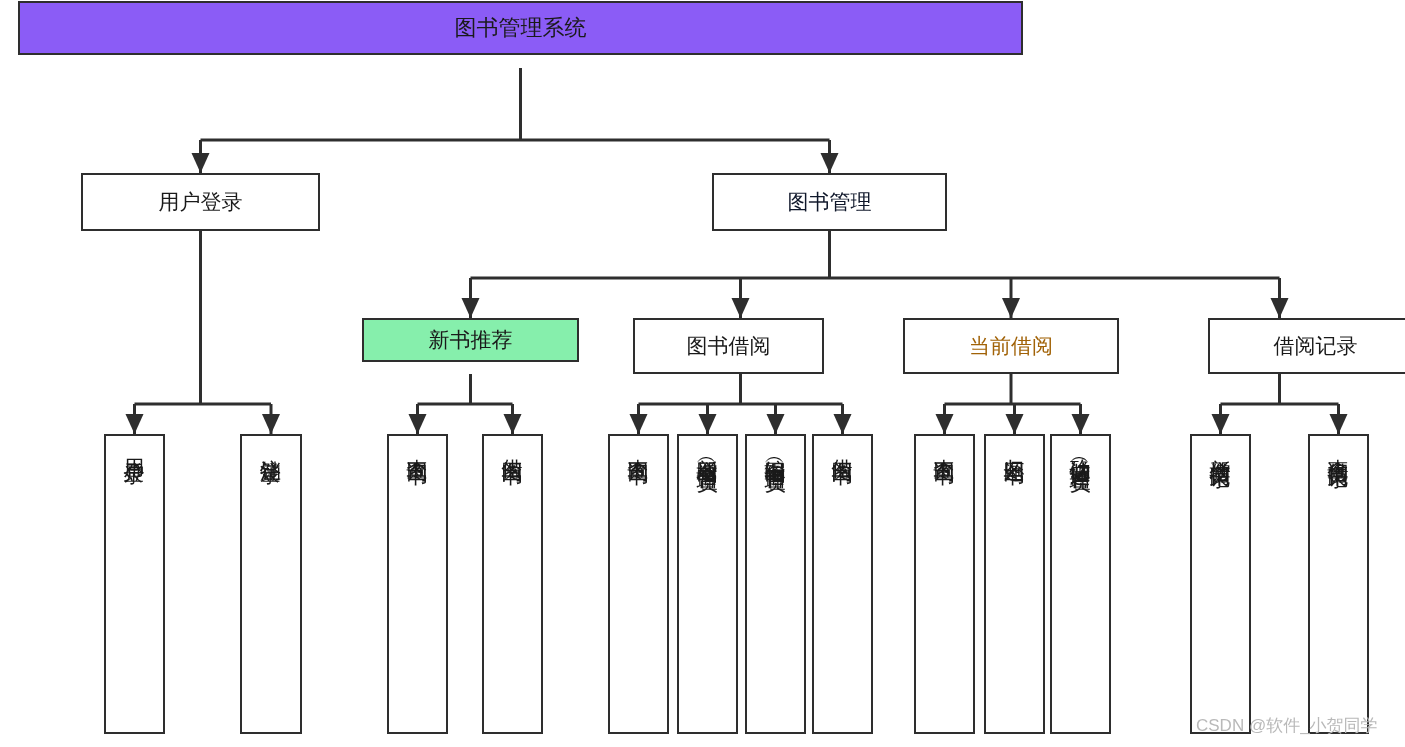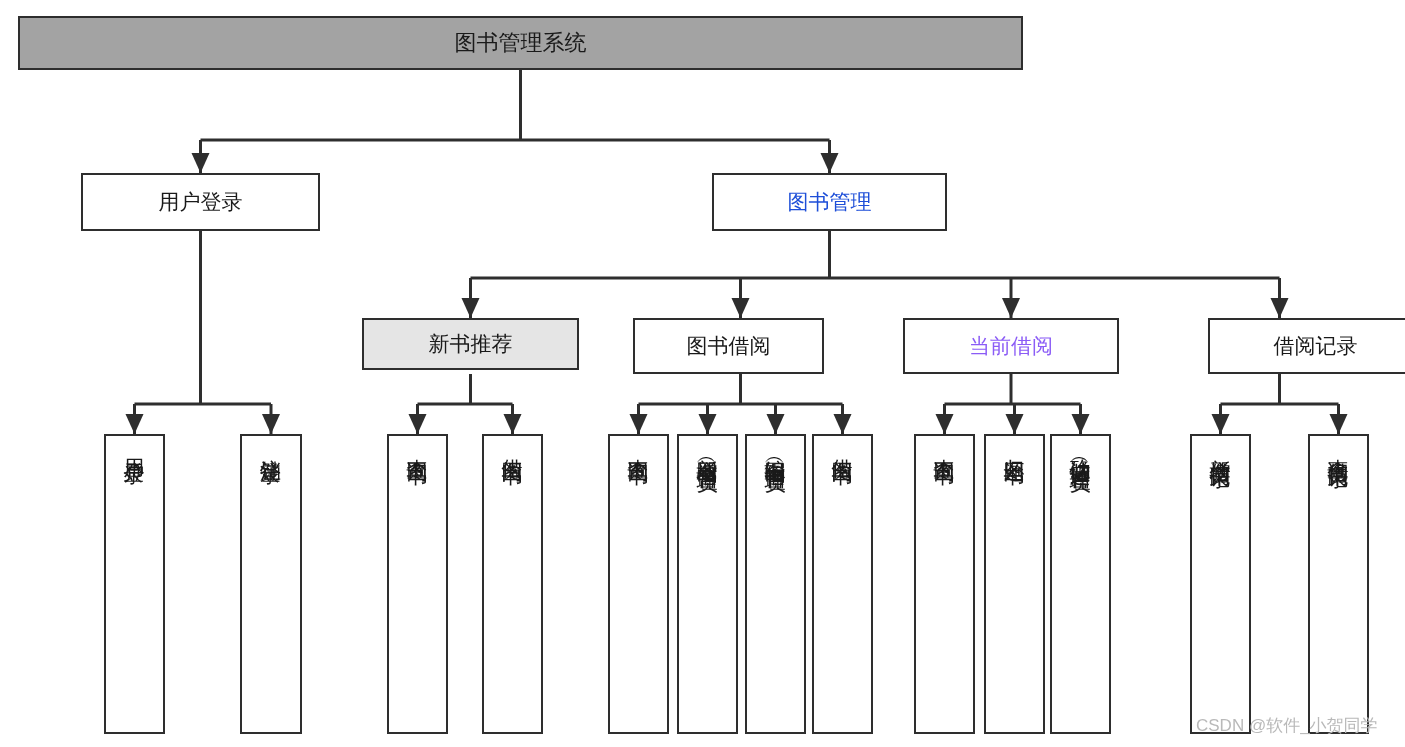--- a/index.html
+++ b/index.html
@@ -118,37 +118,37 @@
       <line x1="1080.5" y1="404" x2="1080.5" y2="434" stroke="#2e2e2e" stroke-width="3"></line>
       <polygon points="1071.5,414 1089.5,414 1080.5,434" fill="#2e2e2e"></polygon>
       <line x1="1279.5" y1="374" x2="1279.5" y2="404" stroke="#2e2e2e" stroke-width="3"></line>
       <line x1="1220.5" y1="404" x2="1338.5" y2="404" stroke="#2e2e2e" stroke-width="3"></line>
       <line x1="1220.5" y1="404" x2="1220.5" y2="434" stroke="#2e2e2e" stroke-width="3"></line>
       <polygon points="1211.5,414 1229.5,414 1220.5,434" fill="#2e2e2e"></polygon>
       <line x1="1338.5" y1="404" x2="1338.5" y2="434" stroke="#2e2e2e" stroke-width="3"></line>
       <polygon points="1329.5,414 1347.5,414 1338.5,434" fill="#2e2e2e"></polygon>
     </svg>
   <div id="nodes">
-      <div class="node horizontal root" style="left: 18px; top: 16px; width: 1005px; height: 54px; border-color: rgb(46, 46, 46); background: #a3a3a3;">
+      <div class="node horizontal root" style="left: 18px; top: 1px; width: 1005px; height: 54px; border-color: rgb(46, 46, 46); background: #8b5cf6;">
         <span class="label" style="color: rgb(26, 26, 26);">图书管理系统</span>
       </div>
       <div class="node horizontal" style="left: 81px; top: 173px; width: 239px; height: 58px; border-color: rgb(46, 46, 46); background: rgb(255, 255, 255);">
         <span class="label" style="color: rgb(26, 26, 26);">用户登录</span>
       </div>
       <div class="node horizontal" style="left: 712px; top: 173px; width: 235px; height: 58px; border-color: rgb(46, 46, 46); background: rgb(255, 255, 255);">
-        <span class="label" style="color: #1d4ed8;">图书管理</span>
+        <span class="label" style="color: #0f172a;">图书管理</span>
       </div>
-      <div class="node horizontal" style="left: 362px; top: 318px; width: 217px; height: 52px; border-color: rgb(46, 46, 46); background: #e5e5e5;">
+      <div class="node horizontal" style="left: 362px; top: 318px; width: 217px; height: 44px; border-color: rgb(46, 46, 46); background: #86efac;">
         <span class="label" style="color: rgb(26, 26, 26);">新书推荐</span>
       </div>
       <div class="node horizontal" style="left: 633px; top: 318px; width: 191px; height: 56px; border-color: rgb(46, 46, 46); background: rgb(255, 255, 255);">
         <span class="label" style="color: rgb(26, 26, 26);">图书借阅</span>
       </div>
       <div class="node horizontal" style="left: 903px; top: 318px; width: 216px; height: 56px; border-color: rgb(46, 46, 46); background: rgb(255, 255, 255);">
-        <span class="label" style="color: #8b5cf6;">当前借阅</span>
+        <span class="label" style="color: #a16207;">当前借阅</span>
       </div>
       <div class="node horizontal" style="left: 1172px; top: 318px; width: 215px; height: 56px; border-color: rgb(46, 46, 46); background: rgb(255, 255, 255); margin-left: 36px;">
         <span class="label" style="color: rgb(26, 26, 26);">借阅记录</span>
       </div>
       <div class="node vertical" style="left: 104px; top: 434px; width: 61px; height: 300px; border-color: rgb(46, 46, 46); background: rgb(255, 255, 255);">
         <span class="label" style="color: rgb(26, 26, 26);">用户登录</span>
       </div>
       <div class="node vertical" style="left: 240px; top: 434px; width: 62px; height: 300px; border-color: rgb(46, 46, 46); background: rgb(255, 255, 255);">
         <span class="label" style="color: rgb(26, 26, 26);">注销登录</span>
       </div>

